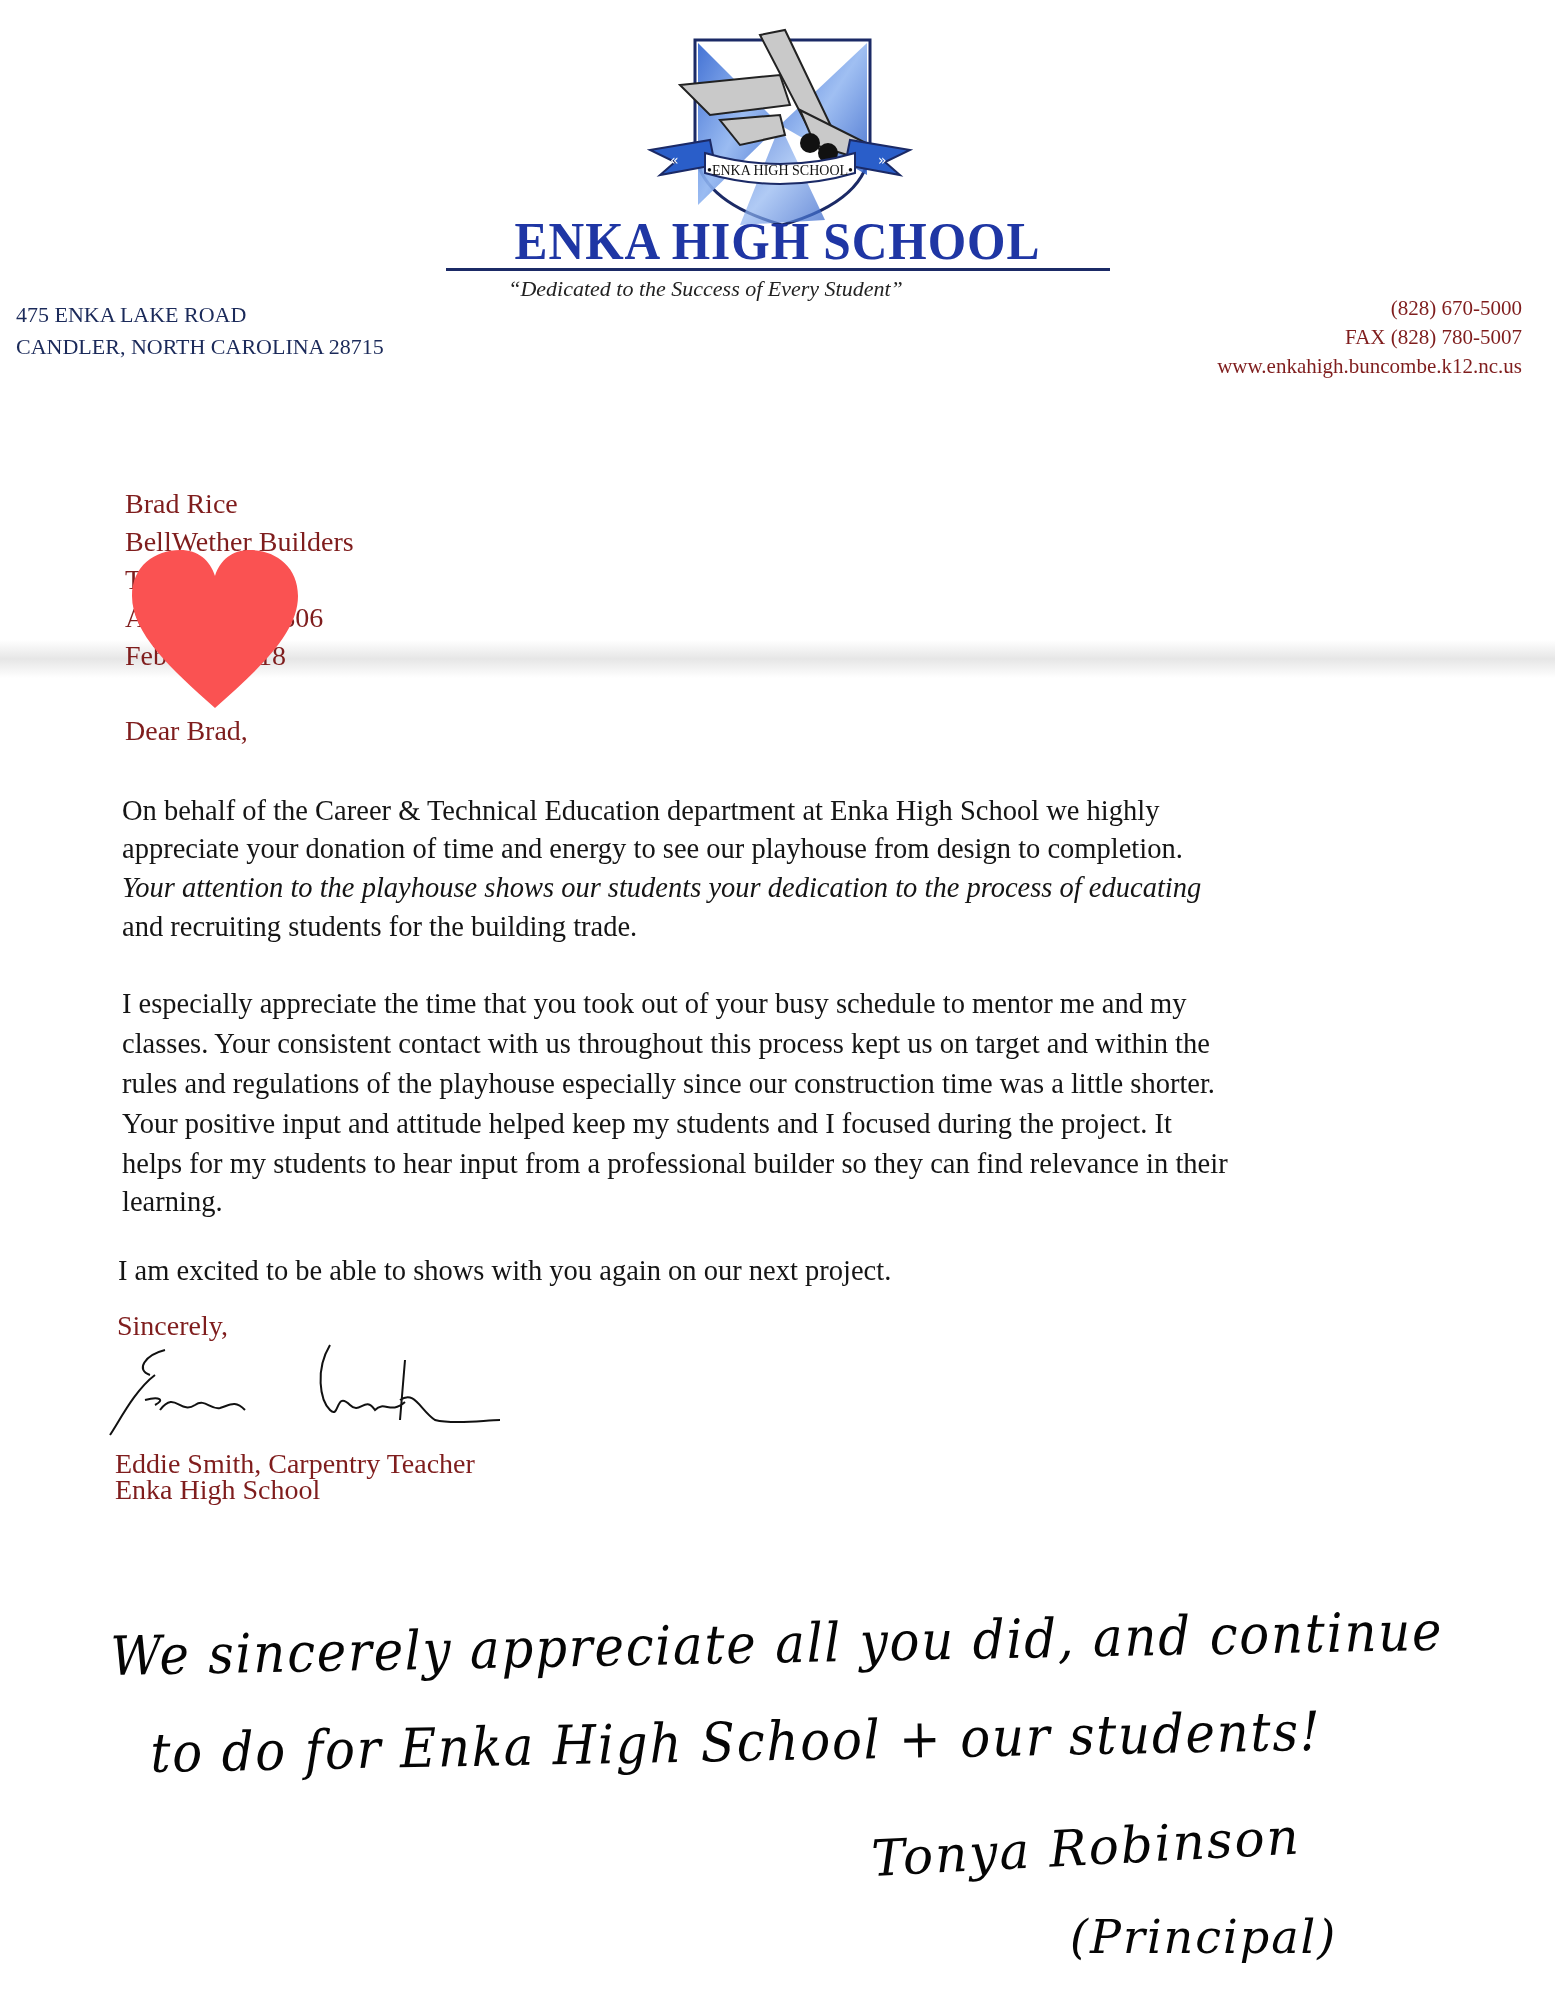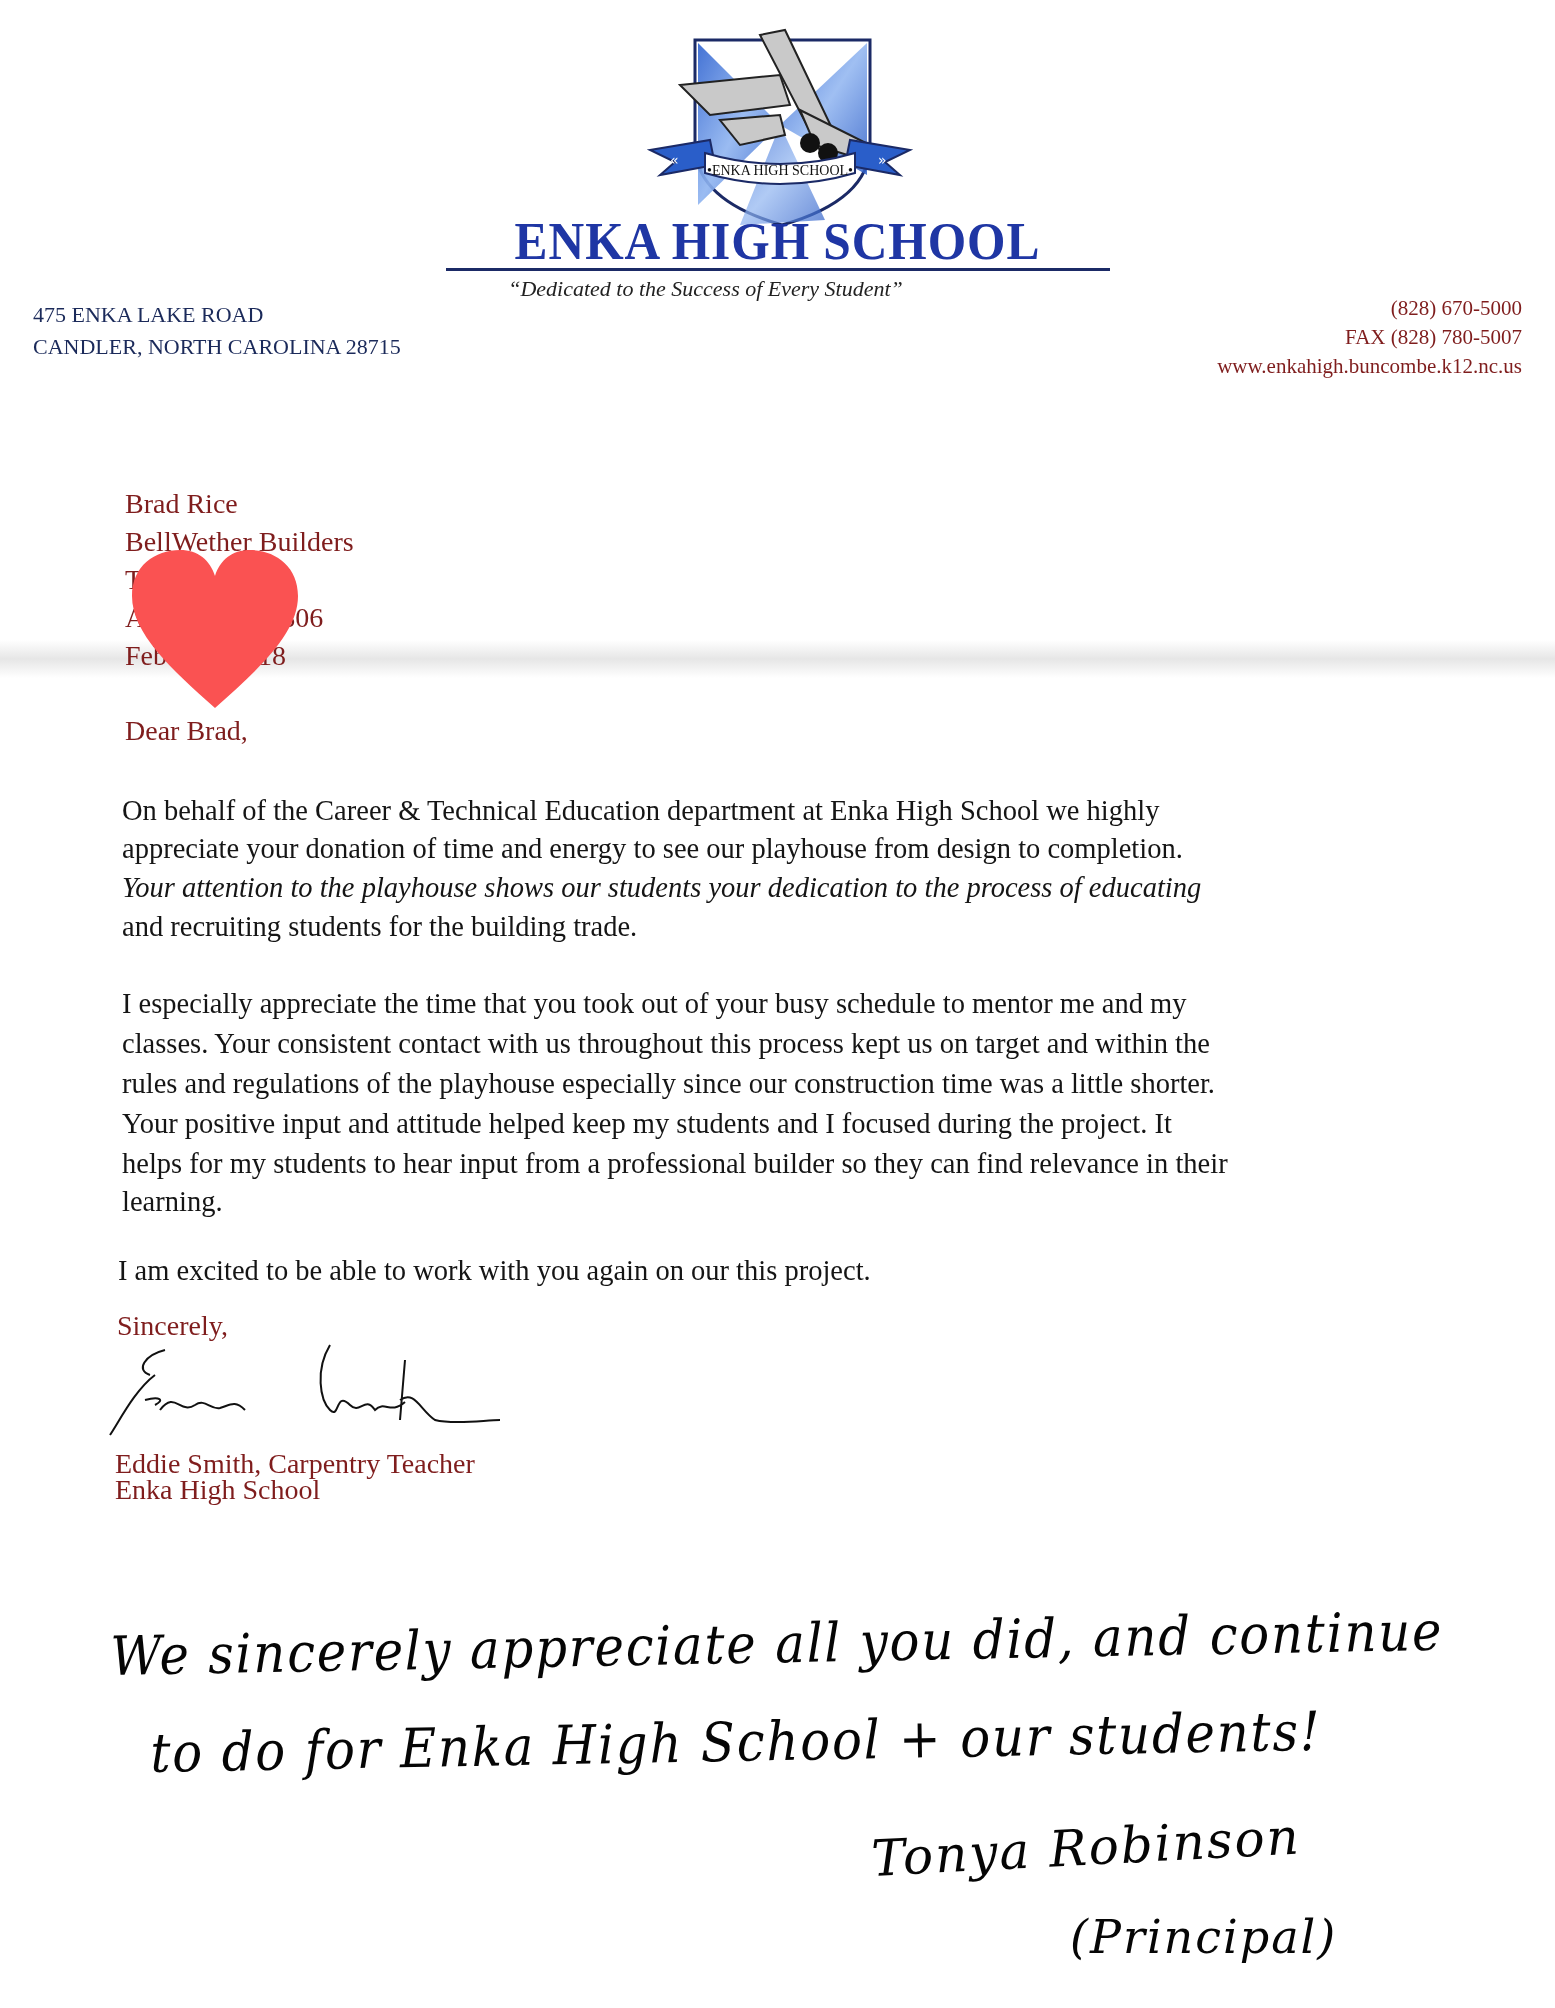--- a/index.html
+++ b/index.html
@@ -1,21 +1,21 @@
 <!DOCTYPE html>
 <html><head>
 <meta charset="utf-8">
 <style>
   html,body{margin:0;padding:0;background:#fff;}
   body{width:1555px;height:2008px;position:relative;overflow:hidden;font-family:"Liberation Serif",serif;color:#111;}
   .abs{position:absolute;}
   .school-name{left:0;width:1555px;top:212px;text-align:center;font-size:52px;font-weight:bold;letter-spacing:1px;color:#1f36a4;transform:scaleX(0.95);}
   .rule{left:446px;top:268px;width:664px;height:3px;background:#1b2a66;}
   .motto{left:0;width:1411px;top:276px;text-align:center;font-size:22px;font-style:italic;color:#222;}
-  .addr{left:33px;font-size:22px;color:#1b2a5a;}
+  .addr{left:16px;font-size:22px;color:#1b2a5a;}
   .contact{right:33px;text-align:right;font-size:21px;color:#7f1d1d;}
   .letter{font-size:28px;color:#7f1d1d;left:125px;}
   .body-line{font-size:28.5px;color:#151515;white-space:nowrap;transform-origin:left top;}
   .hand{font-family:"DejaVu Serif",serif;font-style:italic;font-size:54px;color:#050505;white-space:nowrap;letter-spacing:2px;}
   .scan-band{left:0;top:640px;width:1555px;height:38px;background:linear-gradient(180deg,rgba(255,255,255,0) 0%,rgba(200,200,200,0.45) 50%,rgba(255,255,255,0) 100%);}
 </style>
 </head>
 <body>
 
 <div class="abs" style="left:640px;top:25px;width:280px;height:210px;">
@@ -87,21 +87,21 @@
 
 <div class="abs" style="left:122px;top:988px;">
   <div class="body-line" style="position:absolute;top:0;">I especially appreciate the time that you took out of your busy schedule to mentor me and my</div>
   <div class="body-line" style="position:absolute;top:40px;">classes.  Your consistent contact with us throughout this process kept us on target and within the</div>
   <div class="body-line" style="position:absolute;top:80px;">rules and regulations of the playhouse especially since our construction time was a little shorter.</div>
   <div class="body-line" style="position:absolute;top:120px;">Your positive input and attitude helped keep my students and I focused during the project.  It</div>
   <div class="body-line" style="position:absolute;top:160px;">helps for my students to hear input from a professional builder so they can find relevance in their</div>
   <div class="body-line" style="position:absolute;top:198px;">learning.</div>
 </div>
 
-<div class="abs body-line" style="left:118px;top:1255px;">I am excited to be able to work with you again on our this project.</div>
+<div class="abs body-line" style="left:118px;top:1255px;">I am excited to be able to shows with you again on our next project.</div>
 
 <div class="abs letter" style="left:117px;top:1310px;">Sincerely,</div>
 <div class="abs" style="left:105px;top:1330px;width:420px;height:110px;">
   <svg width="420" height="110" viewBox="0 0 420 110">
     <path d="M60 20 C40 25 30 40 45 45 M50 45 C30 60 15 90 5 105 M40 70 C55 66 60 70 50 75 M55 80 C70 60 75 85 90 75 C100 68 105 80 115 78 C125 75 130 70 140 80" stroke="#111" stroke-width="2" fill="none"></path>
     <path d="M225 15 C210 40 215 70 225 80 C235 90 230 60 245 75 C255 85 260 65 270 80 C280 70 285 85 300 72 M300 30 L295 90 M295 70 C310 60 315 80 330 90 C350 95 380 90 395 90" stroke="#111" stroke-width="2" fill="none"></path>
   </svg>
 </div>
 <div class="abs letter" style="left:115px;top:1438px;margin-top:10px;">Eddie Smith, Carpentry Teacher</div>
 <div class="abs letter" style="left:115px;top:1474px;">Enka High School</div>

